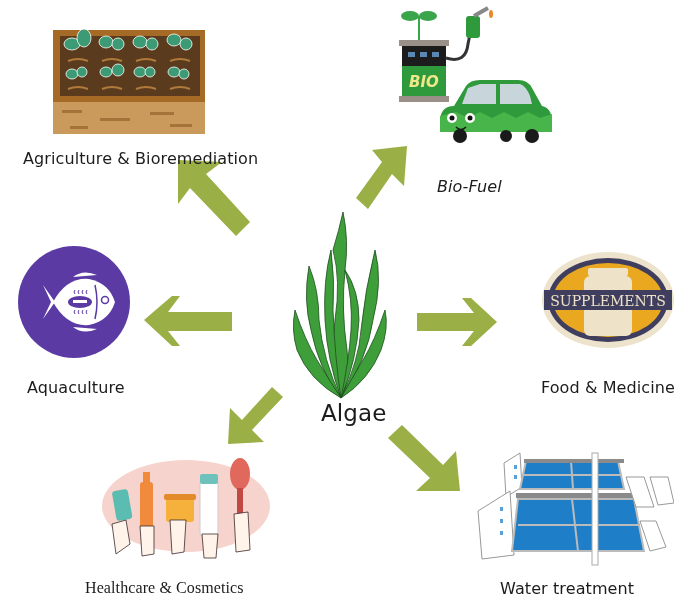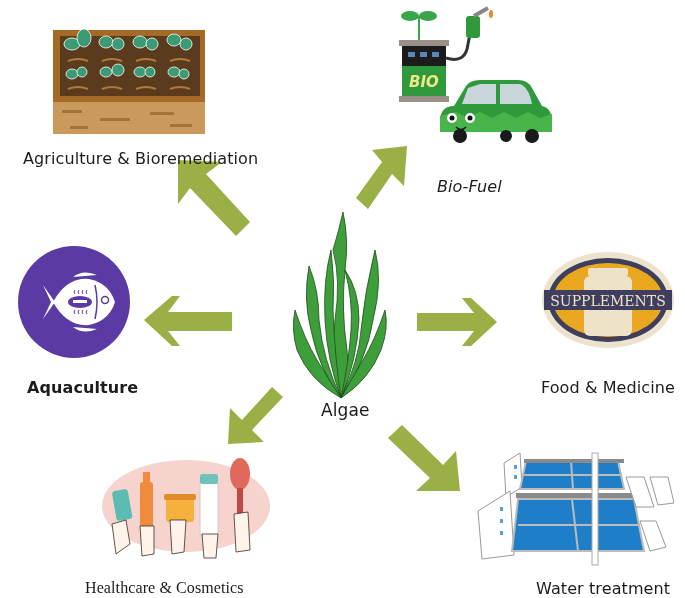--- a/index.html
+++ b/index.html
@@ -138,36 +138,36 @@
         <path d="M62 45 q-2 2 0 4"></path>
         <path d="M66 45 q-2 2 0 4"></path>
         <path d="M70 45 q-2 2 0 4"></path>
       <path d="M58 65 q-2 2 0 4"></path>
         <path d="M62 65 q-2 2 0 4"></path>
         <path d="M66 65 q-2 2 0 4"></path>
         <path d="M70 65 q-2 2 0 4"></path>
     </g>
   </svg>
 </div>
-<div class="label" style="left:27px;top:378px;font-weight:bold;">Aquaculture</div>
+<div class="label" style="left:27px;top:378px;">Aquaculture</div>
 
 <div class="abs" style="left:289px;top:210px;">
   <svg width="100" height="190" viewBox="0 0 100 190">
     <g fill="#3e9f3a" stroke="#1e4d1e" stroke-width="0.8">
       <path d="M52 188 Q40 150 46 110 Q52 70 44 40 Q50 20 54 2 Q60 30 56 60 Q52 100 58 140 Q62 170 52 188 Z"></path>
       <path d="M52 188 Q30 160 22 120 Q14 90 20 56 Q30 80 30 110 Q34 150 52 188 Z"></path>
       <path d="M52 188 Q20 170 8 140 Q2 120 6 100 Q16 130 28 150 Q40 170 52 188 Z"></path>
       <path d="M52 188 Q38 150 36 110 Q34 70 42 40 Q46 70 44 100 Q46 150 52 188 Z"></path>
       <path d="M52 188 Q70 150 72 120 Q76 80 86 40 Q94 70 84 110 Q78 150 52 188 Z"></path>
       <path d="M52 188 Q80 170 92 140 Q100 118 96 100 Q86 130 74 150 Q62 170 52 188 Z"></path>
       <path d="M52 188 Q60 150 62 120 Q64 90 56 60 Q70 80 70 110 Q68 150 52 188 Z"></path>
     </g>
   </svg>
 </div>
-<div class="label" style="left:321px;top:400px;font-size:17px;">Algae</div>
+<div class="label" style="left:321px;top:400px;font-size:23px;">Algae</div>
 
 <div class="abs" style="left:540px;top:250px;text-align:center;">
   <svg width="136" height="100" viewBox="0 0 136 100">
     <ellipse cx="68" cy="50" rx="66" ry="48" fill="#ede3cc"></ellipse>
     <ellipse cx="68" cy="50" rx="60" ry="42" fill="#3f3e5e"></ellipse>
     <ellipse cx="68" cy="50" rx="55" ry="37" fill="#e9a81f"></ellipse>
     <rect x="48" y="18" width="40" height="8" rx="2" fill="#eee3c8"></rect>
     <rect x="44" y="26" width="48" height="60" rx="6" fill="#eee3c8"></rect>
     <rect x="4" y="40" width="128" height="20" fill="#3f3e5e"></rect>
     <text x="68" y="56" text-anchor="middle" font-family="DejaVu Serif, serif" font-size="14" fill="#eee3c8">SUPPLEMENTS</text>
@@ -224,13 +224,13 @@
 
     <rect x="50" y="12" width="100" height="4" fill="#8a8a8a"></rect>
     <rect x="42" y="46" width="120" height="5" fill="#8a8a8a"></rect>
     <rect x="118" y="6" width="6" height="112" fill="#ffffff" stroke="#aaa"></rect>
 
     <path d="M152 30 L170 30 L180 60 L162 60 Z" fill="#ffffff" stroke="#999"></path>
     <path d="M176 30 L194 30 L200 56 L184 58 Z" fill="#ffffff" stroke="#999"></path>
     <path d="M166 74 L182 74 L192 100 L176 104 Z" fill="#ffffff" stroke="#999"></path>
   </svg>
 </div>
-<div class="label" style="left:500px;top:579px;margin-left:36px;">Water treatment</div>
+<div class="label" style="left:500px;top:579px;">Water treatment</div>
 
 </body></html>

